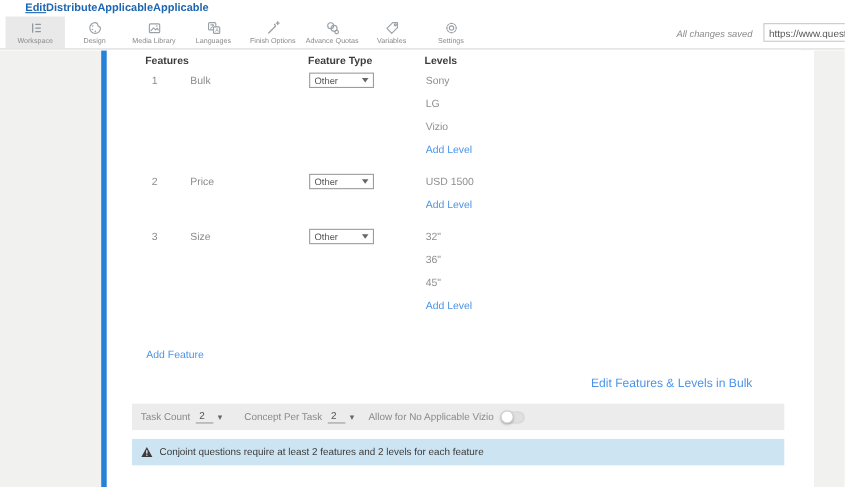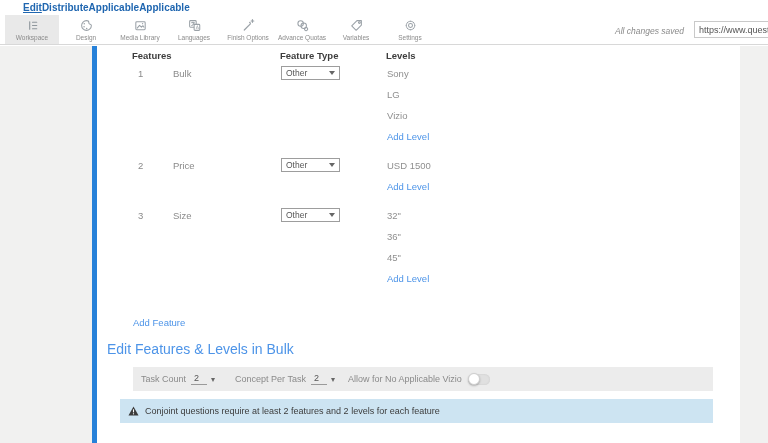--- a/index.html
+++ b/index.html
@@ -54,25 +54,25 @@
     border:1px solid #9d9d9d; background:#fff; display:flex; align-items:center;
     padding:0 4px; cursor:pointer; }
   .f-select .sel-text { font-size:8.5px; color:#555; flex:1; }
   .sel-caret { width:0; height:0; border-left:3px solid transparent;
     border-right:3px solid transparent; border-top:4px solid #666; }
   .f-levels { margin-left:280px; }
   .level-line { line-height:21px; font-size:9.5px; color:#8f8f8f; }
   .link { color:#4d94e8; cursor:pointer; }
   .add-level { line-height:21px; font-size:9.5px; }
   .add-feature { margin-top:23px; margin-left:26px; line-height:21px; font-size:9.5px; }
-  .bulk-edit-line { margin-top:6px; text-align:left; padding-right:72px; line-height:21px;
-    font-size:14px; }
-
-  
-  .task-bar { margin:7px 27px 0 26px; height:24px; background:#ececec; display:flex;
+  .bulk-edit-line { margin-top:6px; text-align:right; padding-right:56px; line-height:21px;
+    font-size:11px; }
+
+  
+  .task-bar { margin:7px 27px 0 13px; height:24px; background:#ececec; display:flex;
     align-items:center; padding:0 8px; }
   .tb-label { font-size:9px; color:#8a8a8a; white-space:nowrap; }
   .tb-value { font-size:9px; color:#555; border-bottom:1px solid #9a9a9a;
     padding:0 8px 1px 3px; margin-left:5px; cursor:pointer; }
   .tb-caret { font-size:8px; color:#666; margin-left:4px; cursor:pointer; }
   .gap22 { width:20px; } .gap13 { width:13px; }
   .toggle { width:22px; height:11px; background:#e0e0e0; border-radius:6px; margin-left:6px;
     position:relative; cursor:pointer; box-shadow:inset 0 0 2px rgba(0,0,0,.12); }
   .toggle .knob { position:absolute; left:0; top:-0.5px; width:12px; height:12px;
     background:#fff; border:1px solid #cfcfcf; border-radius:50%;

